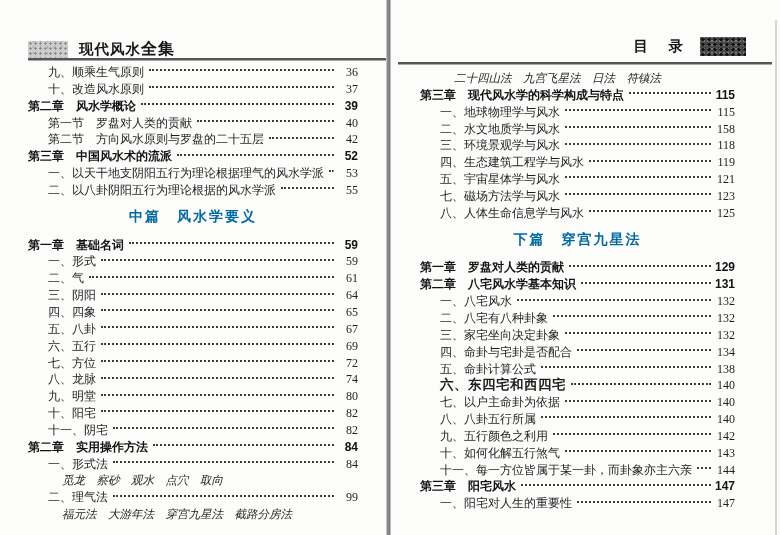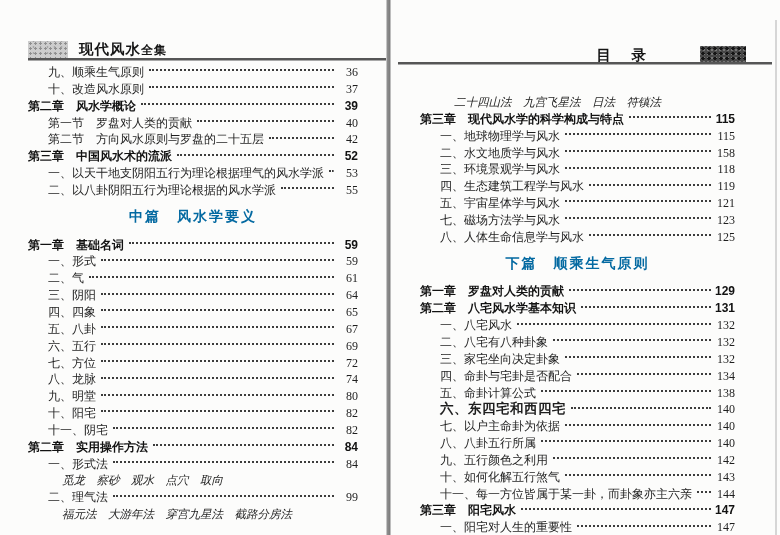--- a/index.html
+++ b/index.html
@@ -9,42 +9,42 @@
   .page{position:absolute;top:0;bottom:0;}
   .page.left{left:0;width:386px;}
   .page.right{left:391px;width:389px;}
   .seam{position:absolute;left:386px;top:0;bottom:0;width:5px;
     background:linear-gradient(to right,#e2e2e2,#8d8d8d 30%,#7f7f7f 70%,#dcdcdc);}
   .edge{position:absolute;right:3px;top:20px;bottom:0;width:2px;background:#c9c9c9;opacity:.75;}
 
   
   .pg-header{position:absolute;height:20px;display:flex;align-items:center;}
   .pg-header.lh{top:39px;left:28px;right:6px;}
-  .pg-header.rh{top:45px;left:10px;right:34px;justify-content:flex-end;gap:37px;}
+  .pg-header.rh{top:36px;left:10px;right:34px;justify-content:flex-end;}
   .stamp{flex:0 0 auto;}
   .stamp.light{width:40px;height:17px;background-color:#cdcdcd;
     background-image:radial-gradient(#8f8f8f 1px,transparent 1.2px),radial-gradient(#a8a8a8 1px,transparent 1.2px);
     background-size:5px 5px,7px 6px;background-position:0 0,2px 3px;}
   .stamp.dark{width:46px;height:19px;background-color:#474747;
     background-image:radial-gradient(#151515 1.5px,transparent 1.8px),radial-gradient(#757575 1px,transparent 1.3px);
     background-size:6px 5px,4px 4px;background-position:0 0,2px 2px;}
   .book-title{margin-left:11px;font-family:"Liberation Sans","DejaVu Sans",sans-serif;
     font-weight:bold;color:#151515;font-size:14.5px;letter-spacing:1px;white-space:nowrap;}
-  .book-title .sub{font-size:12px;}
+  .book-title .sub{font-size:16px;}
   .toc-title{font-family:"Liberation Sans","DejaVu Sans",sans-serif;font-weight:bold;
     color:#151515;font-size:14.5px;letter-spacing:3px;margin-right:14px;white-space:nowrap;}
   .rule{position:absolute;height:3px;background:#565656;}
   .rule::after{content:"";display:block;margin-top:2px;height:1px;background:#a8a8a8;}
   .rule.lr{top:58px;left:28px;right:0;}
   .rule.rr{top:62px;left:7px;right:8px;}
 
   
   .toc{position:absolute;color:#1e1e1e;}
   .toc.ltoc{top:64px;left:28px;right:28px;}
-  .toc.rtoc{top:70px;left:29px;right:45px;margin-top:24px;}
+  .toc.rtoc{top:70px;left:29px;right:45px;}
   .row{display:flex;align-items:center;height:16.85px;font-size:12px;
     color:#1e1e1e;white-space:nowrap;}
   .row .title{flex:0 0 auto;line-height:16.85px;}
   .row .dots{flex:1 1 20px;min-width:0;margin:0 4px 4px 5px;border-bottom:2px dotted #3c3c3c;}
   .row .pagenum{flex:0 0 auto;min-width:20px;text-align:right;line-height:16.85px;}
   .row.chapter{font-family:"Liberation Sans","DejaVu Sans",sans-serif;font-weight:bold;color:#121212;}
   .row.item{padding-left:20px;}
   .row.section{padding-left:20px;}
   .row.script{padding-left:34px;font-style:italic;height:16.85px;color:#242424;}
   .row.script .title{font-size:11.5px;}
@@ -235,21 +235,21 @@
         <div class="row item">
           <span class="title">七、磁场方法学与风水</span>
           <span class="dots"></span>
           <span class="pagenum">123</span>
         </div>
         <div class="row item">
           <span class="title">八、人体生命信息学与风水</span>
           <span class="dots"></span>
           <span class="pagenum">125</span>
         </div>
-        <div class="row part"><span class="title">下篇　顺乘生气原则</span></div>
+        <div class="row part"><span class="title">下篇　穿宫九星法</span></div>
         <div class="row chapter">
           <span class="title">第一章　罗盘对人类的贡献</span>
           <span class="dots"></span>
           <span class="pagenum">129</span>
         </div>
         <div class="row chapter">
           <span class="title">第二章　八宅风水学基本知识</span>
           <span class="dots"></span>
           <span class="pagenum">131</span>
         </div>

